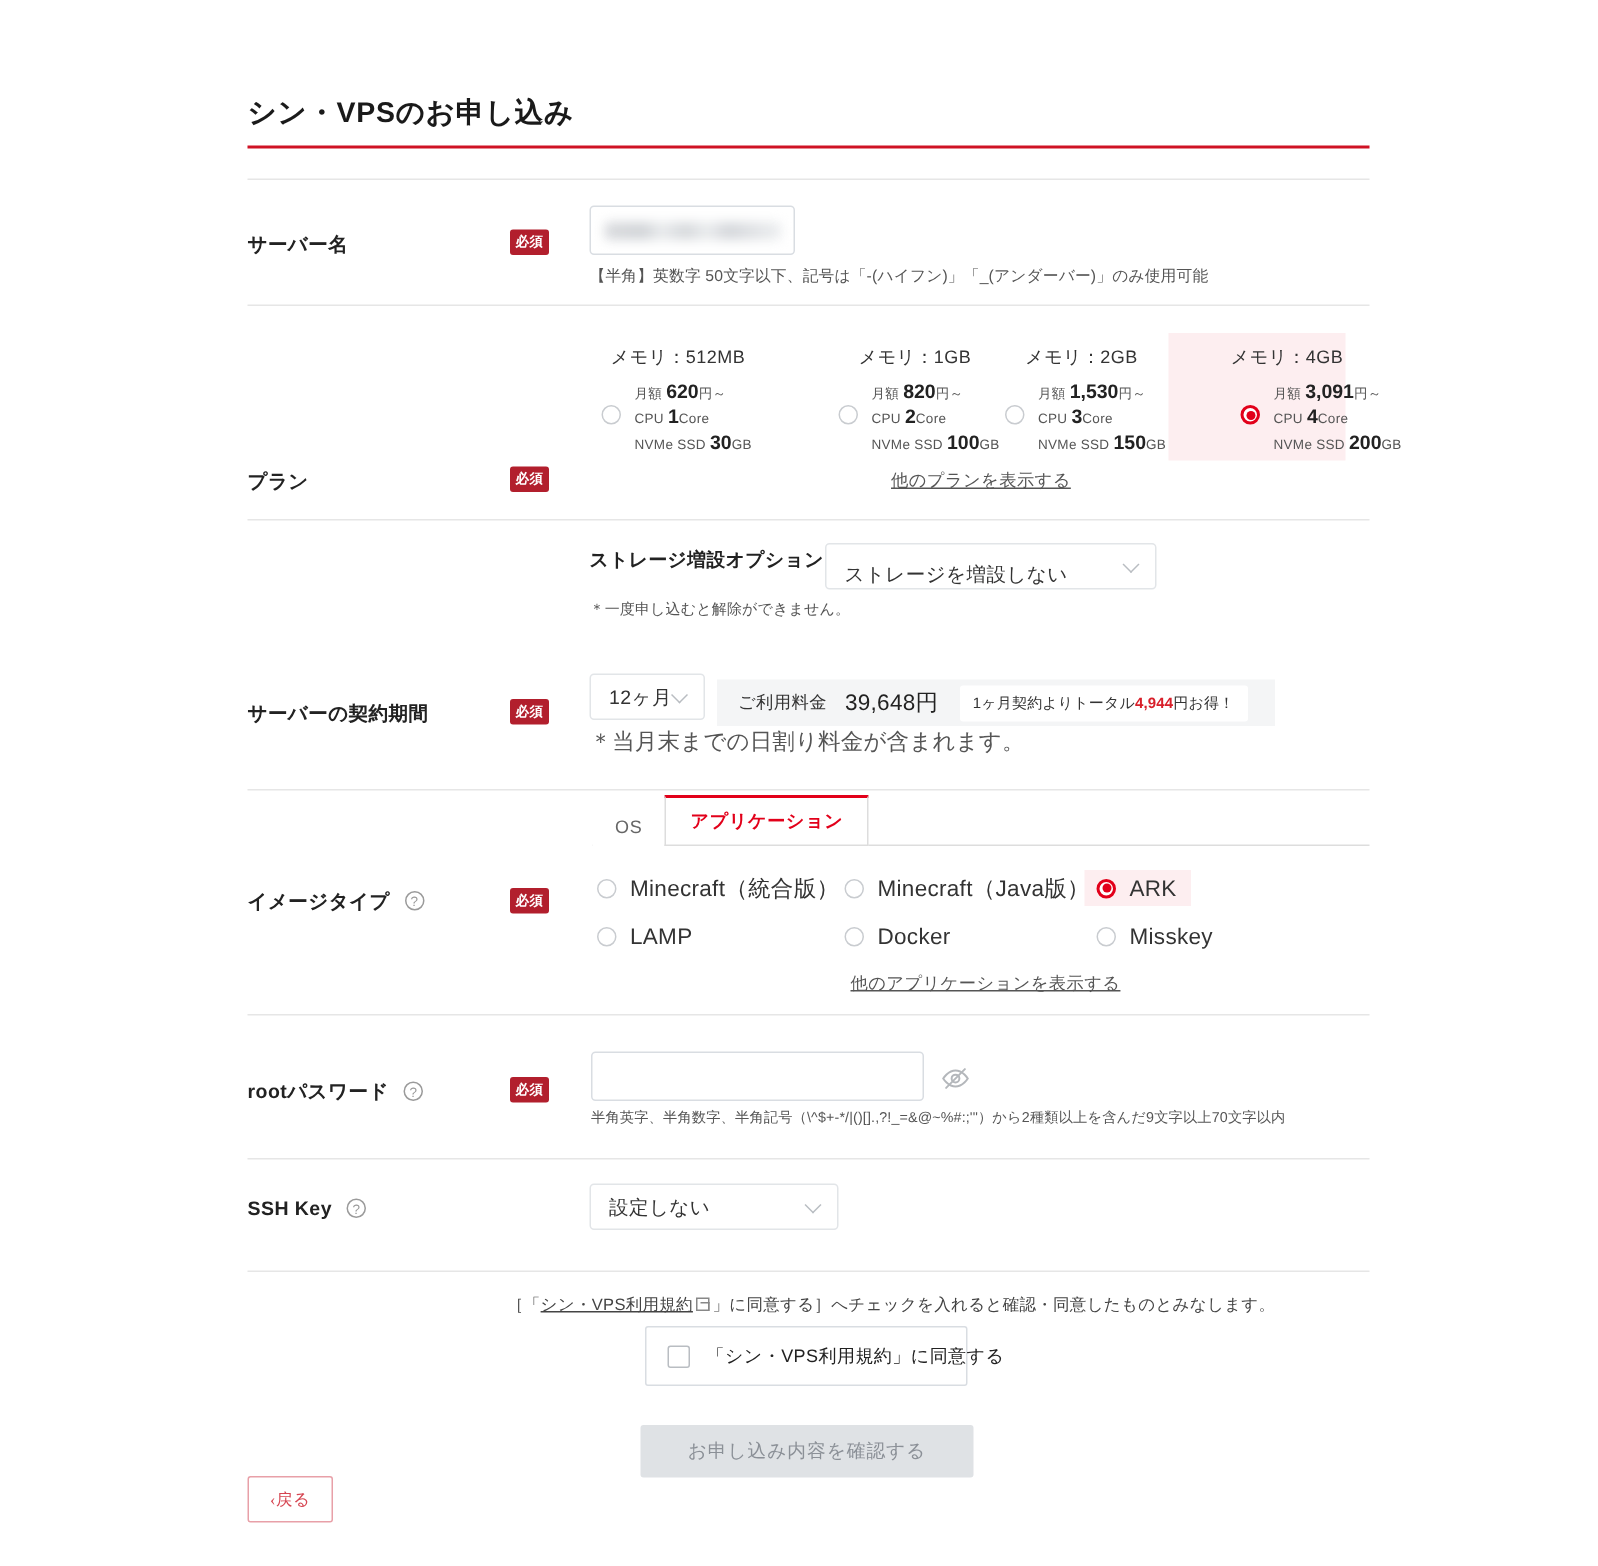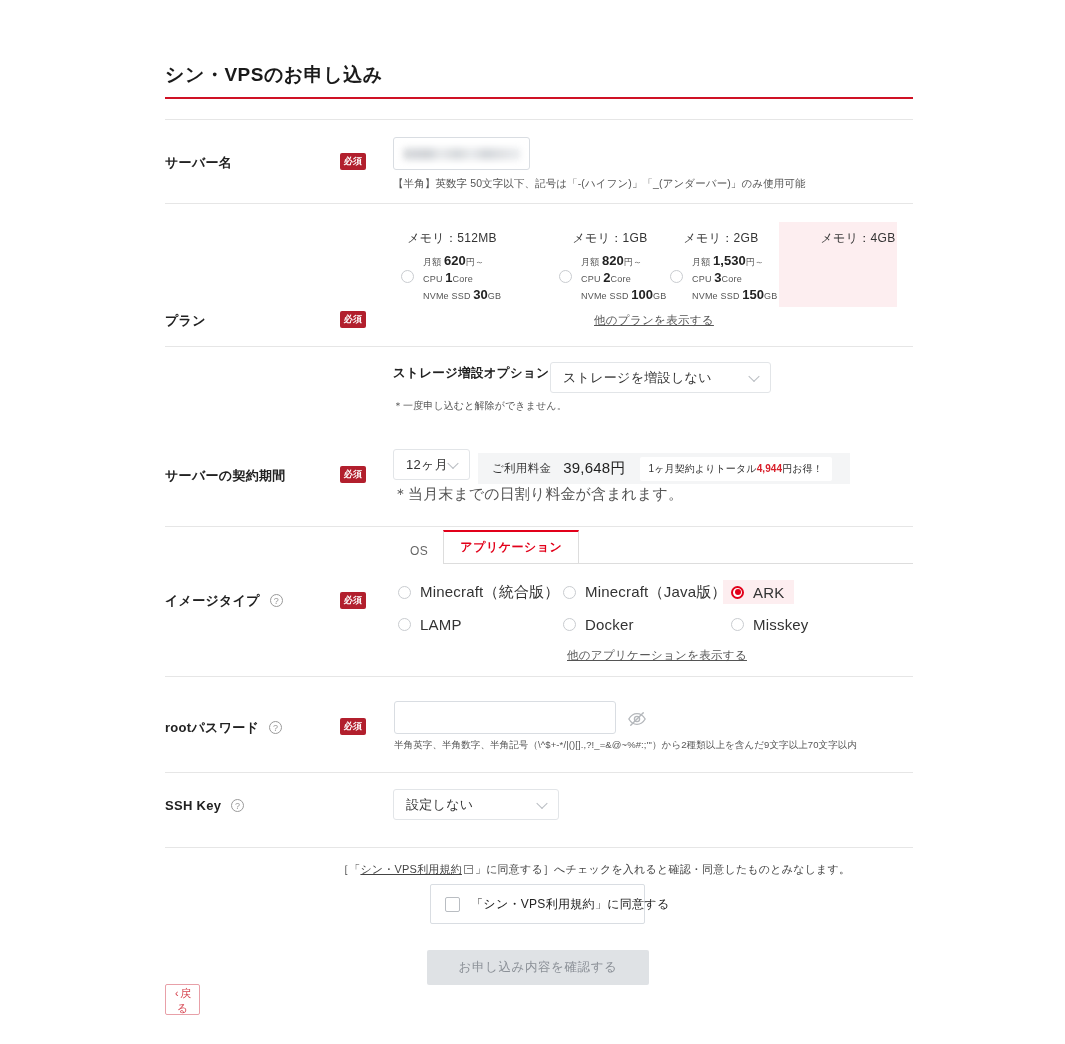--- a/index.html
+++ b/index.html
@@ -162,23 +162,23 @@
     border-radius: 2px; margin-right: 11px; flex: 0 0 auto;
   }
   .terms-label { font-size: 12px; color: #222; letter-spacing: .3px; white-space: nowrap; }
 
   .submit-btn {
     position: absolute; left: 427px; top: 950px; width: 222px; height: 35px;
     background: #dfe2e5; color: #8b9097; border: none; border-radius: 2px;
     font-size: 12.5px; letter-spacing: .6px; font-family: inherit; cursor: default;
   }
   .back-btn {
-    position: absolute; left: 165px; top: 984px; width: 35px; height: 31px;
+    position: absolute; left: 165px; top: 984px; width: 57px; height: 31px;
     border: 1px solid #e8a0a8; background: #fff; color: #d64551;
-    border-radius: 2px; font-size: 11px; font-family: Liberation Mono, monospace;
+    border-radius: 2px; font-size: 11px; font-family: Liberation Serif, serif;
     letter-spacing: .3px; cursor: pointer;
   }
 
   .eye-off {
     position: absolute; left: 627px; top: 709px; width: 20px; height: 20px;
     cursor: pointer;
   }
 </style>
 </head>
 <body>
@@ -238,29 +238,38 @@
         <b>1,530</b><span>円～</span></div>
       <div class="plan-line"><span>CPU</span>
         <b>3</b><span>Core</span></div>
       <div class="plan-line"><span>NVMe SSD</span>
         <b>150</b><span>GB</span></div>
     </div>
   </div>
 
   <div class="plan-card selected" style="left:779px;width:118px;padding-left:40px;">
     <div class="plan-mem">メモリ：4GB</div>
+    <div class="plan-body">
+      <span class="radio checked plan-radio"></span>
+      <div class="plan-line"><span>月額</span>
+        <b>3,091</b><span>円～</span></div>
+      <div class="plan-line"><span>CPU</span>
+        <b>4</b><span>Core</span></div>
+      <div class="plan-line"><span>NVMe SSD</span>
+        <b>200</b><span>GB</span></div>
+    </div>
   </div>
 
   <span class="link" style="position:absolute;left:594px;top:313px;">他のプランを表示する</span>
 
   <div style="position:absolute;left:393px;top:365px;font-size:12.5px;font-weight:bold;color:#222;letter-spacing:.3px;">
     <span>ストレージ増設オプション</span>
     <span class="help-icon">?</span>
   </div>
-  <div class="select" style="position:absolute;left:550px;top:362px;width:221px;height:31px;">
+  <div class="select" style="position:absolute;left:550px;top:362px;width:221px;height:31px;align-items:flex-end;">
     <span>ストレージを増設しない</span>
     <span class="chev"></span>
   </div>
   <div class="hint" style="left:393px;top:399px;font-size:10px;">＊一度申し込むと解除ができません。</div>
 
   <div class="row" style="top:427px;height:100px;">
     <span class="row-label" style="top:40px;">サーバーの契約期間</span>
     <span class="req-badge" style="left:175px;top:39px;">必須</span>
   </div>
   <div class="select" style="position:absolute;left:393px;top:449px;width:77px;height:31px;">

